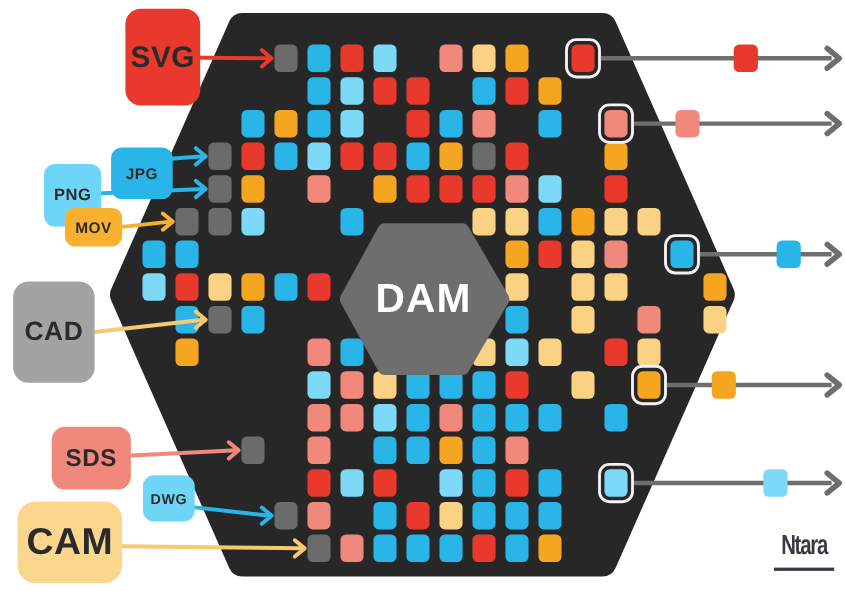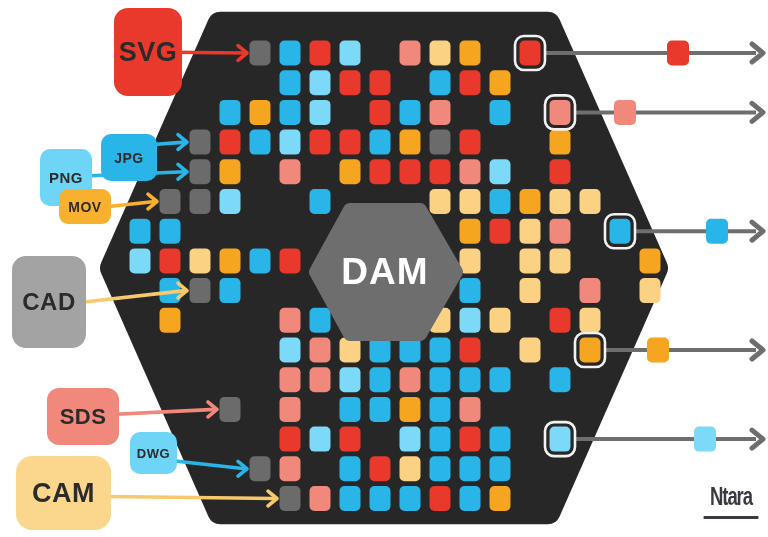--- a/index.html
+++ b/index.html
@@ -214,18 +214,18 @@
       </div>
       <div class="callout" style="left: 12px; top: 256px; width: 74px; height: 92px; border-radius: 14px; font-size: 24px; background: #a3a3a3;">
         <span>CAD</span>
       </div>
       <div class="callout" style="left: 0px; top: 388px; width: 72px; height: 57px; border-radius: 12px; font-size: 22px; background: rgb(240, 137, 123); margin-left: 47px;">
         <span>SDS</span>
       </div>
       <div class="callout" style="left: 130px; top: 432px; width: 47px; height: 42px; border-radius: 10px; font-size: 13px; background: rgb(111, 213, 246);">
         <span>DWG</span>
       </div>
-      <div class="callout" style="left: 16px; top: 456px; width: 95px; height: 74px; border-radius: 16px; font-size: 27px; background: rgb(251, 215, 142);">
+      <div class="callout" style="left: 16px; top: 456px; width: 95px; height: 74px; border-radius: 16px; font-size: 34px; background: rgb(251, 215, 142);">
         <span>CAM</span>
       </div>
     </div>
   <div id="brand-mark">Ntara</div>
 </div>
 
 </body></html>

